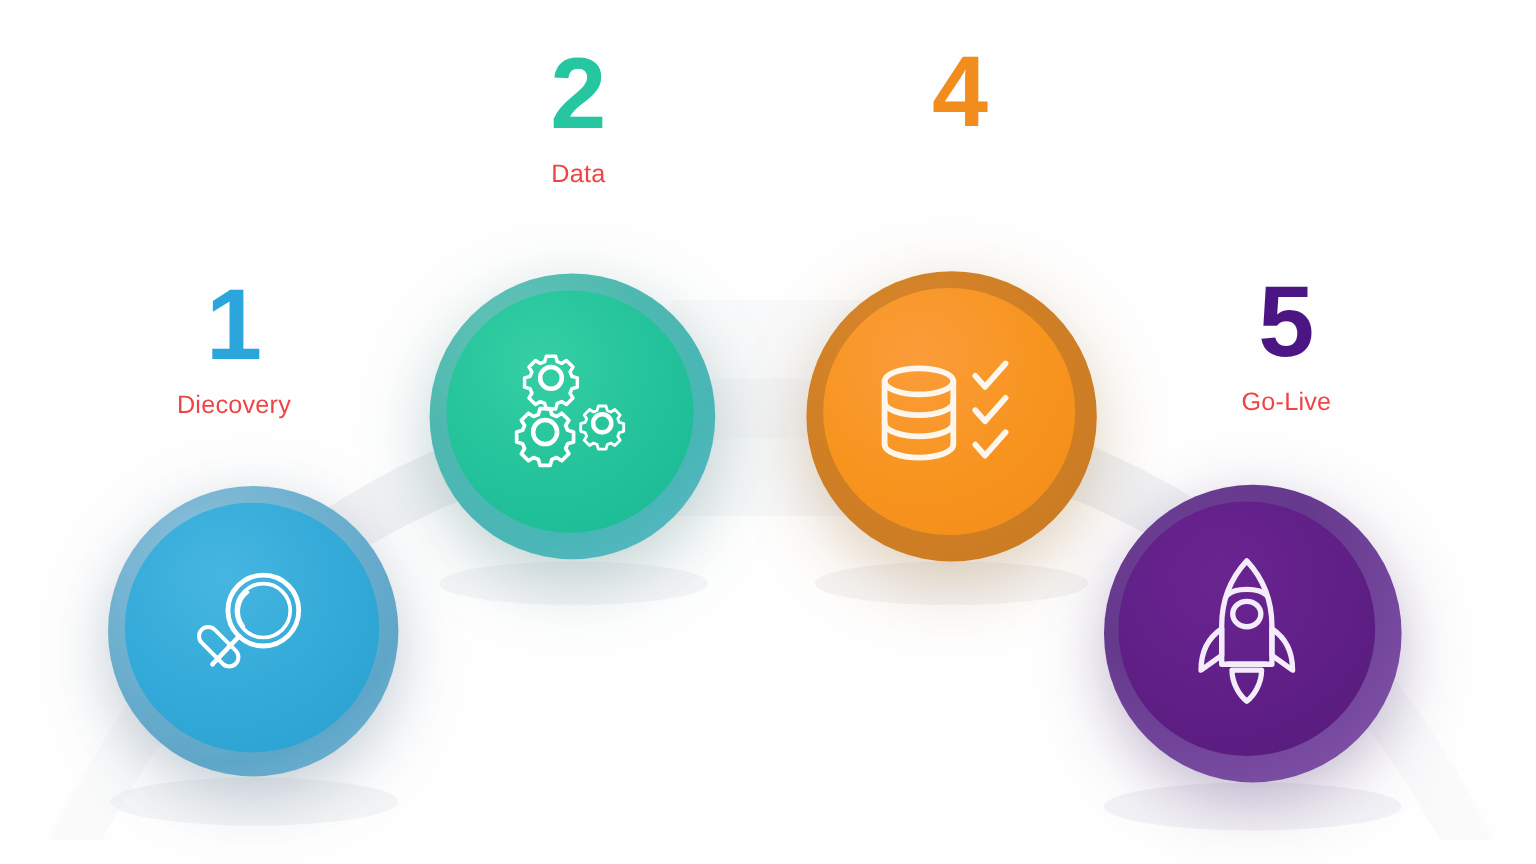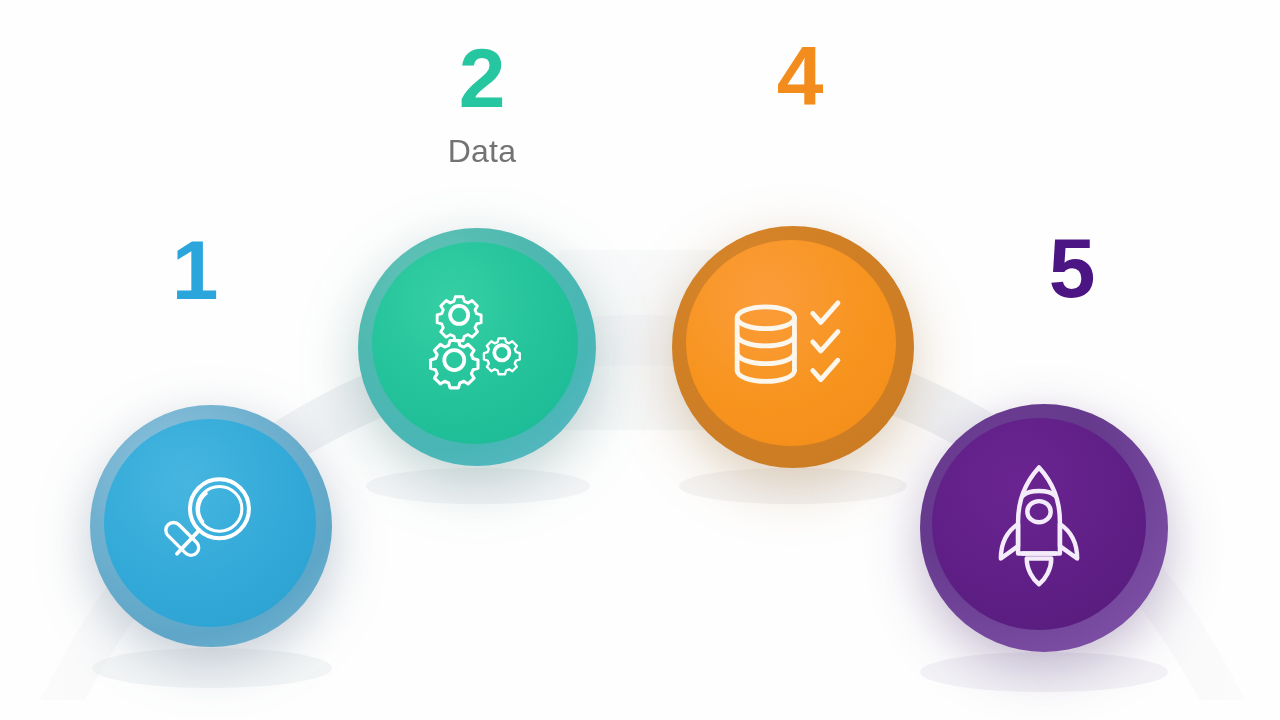--- a/index.html
+++ b/index.html
@@ -110,22 +110,22 @@
     text-align: center;
     user-select: none;
   }
   .caption .num {
     font-weight: bold;
     line-height: 1;
     display: block;
   }
   .caption .title {
     display: block;
-    color: #737373;
-    font-size: 32px;
+    color: #ef4444;
+    font-size: 21px;
     line-height: 1.1;
     letter-spacing: 0.2px;
   }
 
   #cap-discovery { left: 95px; top: 228px; width: 200px; }
   #cap-discovery .num { font-size: 84px; color: #2ba6dd; margin-bottom: 14px; }
 
   #cap-data { left: 382px; top: 36px; width: 200px; }
   #cap-data .num { font-size: 84px; color: #25c6a0; margin-bottom: 14px; }
 
@@ -167,20 +167,21 @@
              C 245 465, 152 575, 85 700 Z" fill="url(#arcFade)" opacity="0.85"></path>
 
     <ellipse cx="212" cy="668" rx="120" ry="20" fill="#e9ecef" opacity="0.55"></ellipse>
     <ellipse cx="478" cy="486" rx="112" ry="18" fill="#e9ecef" opacity="0.50"></ellipse>
     <ellipse cx="793" cy="486" rx="114" ry="18" fill="#eceaea" opacity="0.50"></ellipse>
     <ellipse cx="1044" cy="672" rx="124" ry="20" fill="#eae8ee" opacity="0.55"></ellipse>
   </svg>
 
   <div class="caption" id="cap-discovery">
     <span class="num">1</span>
+    <span class="title">Diecovery</span>
   </div>
 
   <div class="node" id="node-discovery">
     <div class="bevel"></div>
     <div class="disc">
       <svg class="glyph" width="118" height="118" viewBox="0 0 100 100" aria-hidden="true">
         <g fill="none" stroke="#ffffff" stroke-linecap="round" stroke-linejoin="round">
           <circle cx="58" cy="38" r="25" stroke-width="3.4"></circle>
           <circle cx="58" cy="38" r="19" stroke-width="2.6"></circle>
           <path d="M 44 49 A 17 17 0 0 1 47 25" stroke-width="2.4"></path>
@@ -259,20 +260,21 @@
           <polyline points="74,22 81,30 96,13"></polyline>
           <polyline points="74,47 81,55 96,38"></polyline>
           <polyline points="74,72 81,80 96,63"></polyline>
         </g>
       </svg>
     </div>
   </div>
 
   <div class="caption" id="cap-golive">
     <span class="num">5</span>
+    <span class="title">Go-Live</span>
   </div>
 
   <div class="node" id="node-golive">
     <div class="bevel"></div>
     <div class="disc">
       <svg class="glyph" width="116" height="128" viewBox="0 0 92 104" aria-hidden="true">
         <g fill="none" stroke="#f4ecfa" stroke-width="3.6" stroke-linecap="round" stroke-linejoin="round">
 
           <path d="M 46 6
                    C 58 19, 63 35, 63 50

